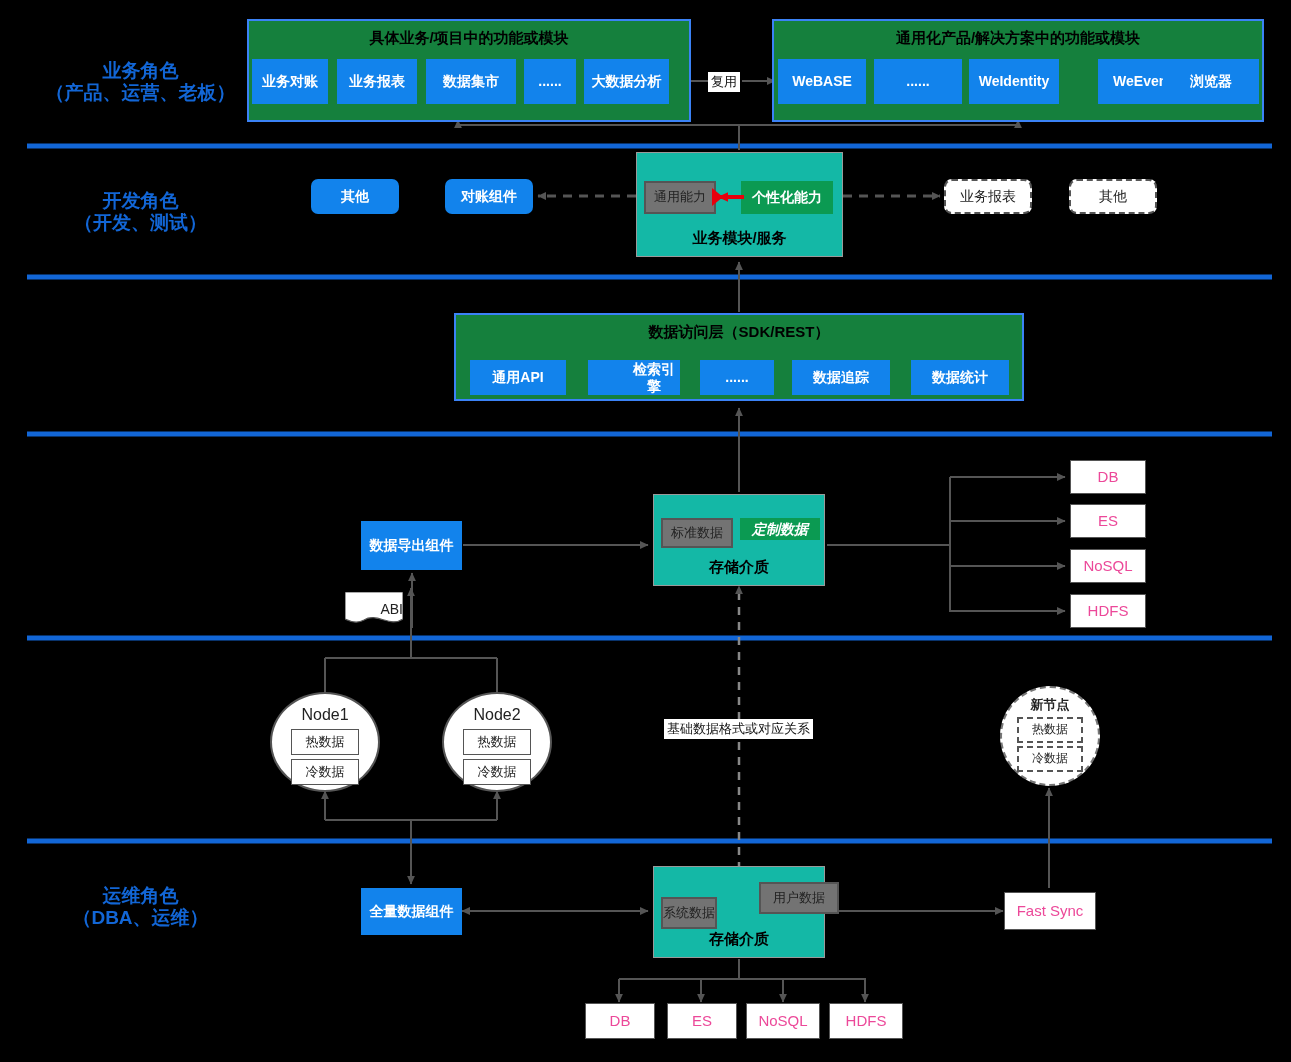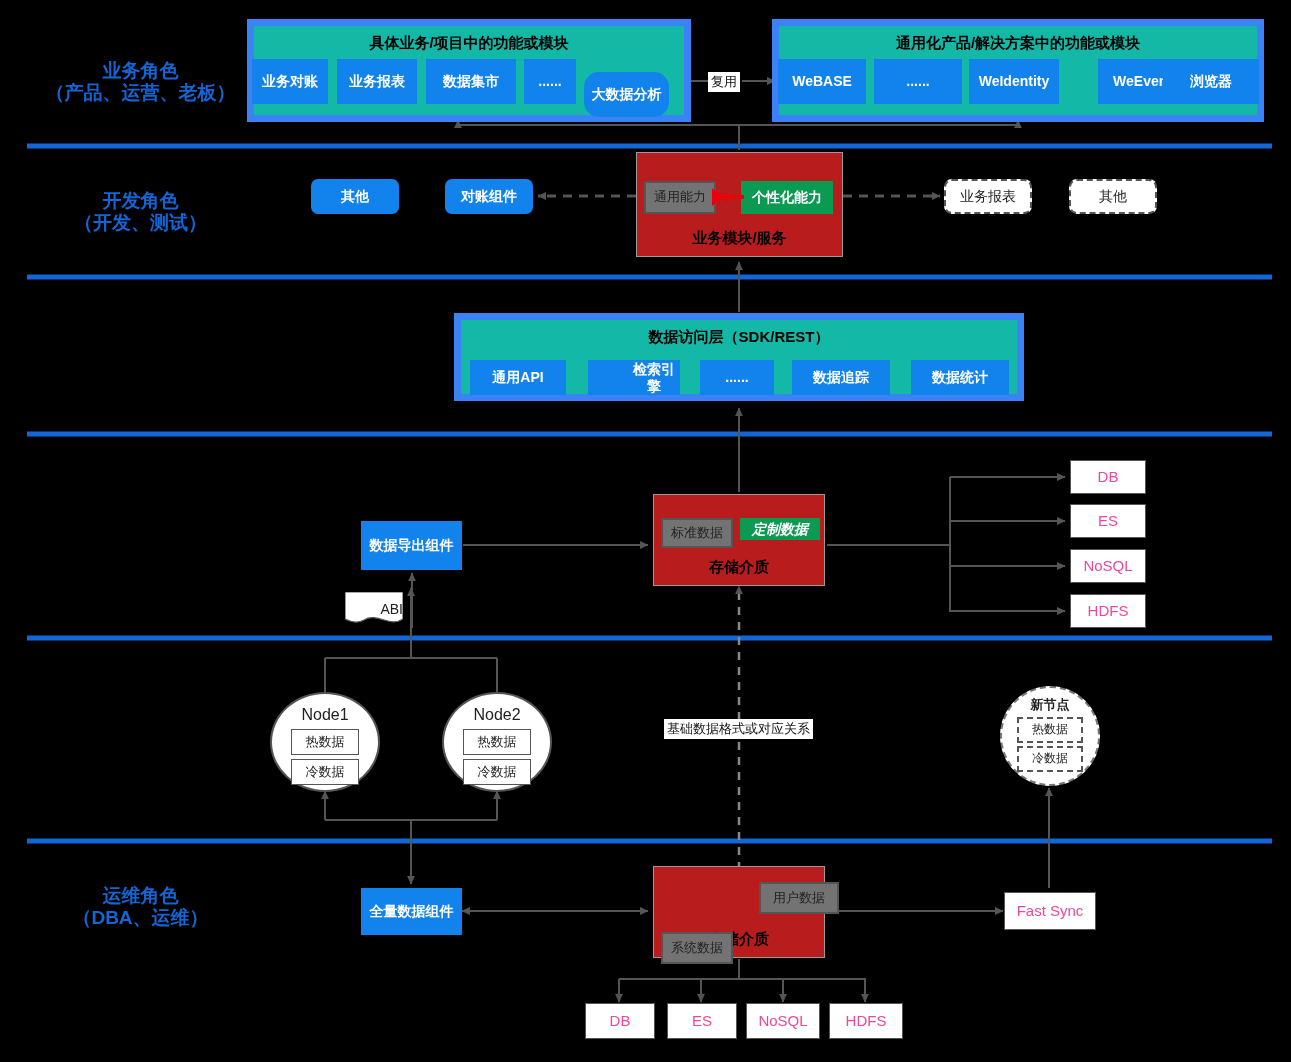--- a/index.html
+++ b/index.html
@@ -11,25 +11,25 @@
   svg#wires{position:absolute;left:0;top:0;width:1291px;height:1062px;pointer-events:none;}
 
   .node{position:absolute;box-sizing:border-box;display:flex;align-items:center;
         justify-content:center;text-align:center;line-height:1.15;}
 
   
   .role{color:#1266d6;font-weight:bold;font-size:19px;flex-direction:column;}
   .role .l2{font-size:19px;}
 
   
-  .panel{background:#14b8a6;border:7px solid #3b82f6;}
+  .panel{background:#15803d;border:2px solid #3b82f6;}
   .panel-title{position:absolute;left:0;right:0;top:8px;text-align:center;
                font-size:15px;font-weight:bold;color:#000;}
 
-  .gray-box{background:#b91c1c;border:1px solid #9a9a9a;padding-left:20px;}
+  .gray-box{background:#14b8a6;border:1px solid #9a9a9a;padding-left:20px;}
   .gray-caption{position:absolute;left:0;right:0;bottom:10px;text-align:center;
                 font-size:15px;font-weight:bold;color:#000;}
 
   
   .blue{background:#1283ec;color:#fff;font-size:14px;font-weight:bold;}
   .blue-r{background:#1283ec;color:#fff;font-size:14px;font-weight:bold;border-radius:7px;}
   .white-box2{background:#737373;border:2px solid #555;color:#222;font-size:13px;}
   .green{background:#0b9a52;color:#fff;font-size:14px;font-weight:bold;}
   .dash-r{background:#fff;border:2px dashed #555;border-radius:8px;color:#222;font-size:14px;}
   .plain-box{background:#fff;border:1px solid #555;color:#ec4899;font-size:15px;}
@@ -152,21 +152,21 @@
     <div class="l2">（DBA、运维）</div>
   </div>
 
   <div class="node panel" style="left:247px;top:19px;width:444px;height:103px;display:block;position:absolute;">
     <div class="panel-title">具体业务/项目中的功能或模块</div>
   </div>
   <div class="node blue" style="left:252px;top:59px;width:76px;height:45px;">业务对账</div>
   <div class="node blue" style="left:337px;top:59px;width:80px;height:45px;">业务报表</div>
   <div class="node blue" style="left:426px;top:59px;width:90px;height:45px;">数据集市</div>
   <div class="node blue" style="left:524px;top:59px;width:52px;height:45px;">......</div>
-  <div class="node blue" style="left:584px;top:72px;width:85px;height:45px;border-radius:15px;">大数据分析</div>
+  <div class="node blue" style="left:584px;top:59px;width:85px;height:45px;">大数据分析</div>
 
   <div class="elabel" style="left:708px;top:72px;">复用</div>
 
   <div class="node panel" style="left:772px;top:19px;width:492px;height:103px;display:block;position:absolute;">
     <div class="panel-title">通用化产品/解决方案中的功能或模块</div>
   </div>
   <div class="node blue" style="left:778px;top:59px;width:88px;height:45px;">WeBASE</div>
   <div class="node blue" style="left:874px;top:59px;width:88px;height:45px;">......</div>
   <div class="node blue" style="left:969px;top:59px;width:90px;height:45px;">WeIdentity</div>
   <div class="node blue" style="left:1098px;top:59px;width:89px;height:45px;">WeEvent</div>
@@ -235,21 +235,21 @@
     <div class="mini-d">冷数据</div>
   </div>
 
   <div class="elabel" style="left:664px;top:719px;">基础数据格式或对应关系</div>
 
   <div class="node blue" style="left:361px;top:888px;width:101px;height:47px;">全量数据组件</div>
 
   <div class="node gray-box" style="left:653px;top:866px;width:172px;height:92px;display:block;position:absolute;">
     <div class="gray-caption">存储介质</div>
   </div>
-  <div class="node white-box2" style="left:661px;top:932px;width:72px;height:32px;">系统数据</div>
+  <div class="node white-box2" style="left:661px;top:897px;width:56px;height:32px;">系统数据</div>
   <div class="node white-box2" style="left:740px;top:882px;width:80px;height:32px;margin-left:19px;">用户数据</div>
 
   <div class="node plain-box" style="left:1004px;top:892px;width:92px;height:38px;">Fast Sync</div>
 
   <div class="node plain-box" style="left:585px;top:1003px;width:70px;height:36px;">DB</div>
   <div class="node plain-box" style="left:667px;top:1003px;width:70px;height:36px;">ES</div>
   <div class="node plain-box" style="left:746px;top:1003px;width:74px;height:36px;">NoSQL</div>
   <div class="node plain-box" style="left:829px;top:1003px;width:74px;height:36px;">HDFS</div>
 
 </div>

